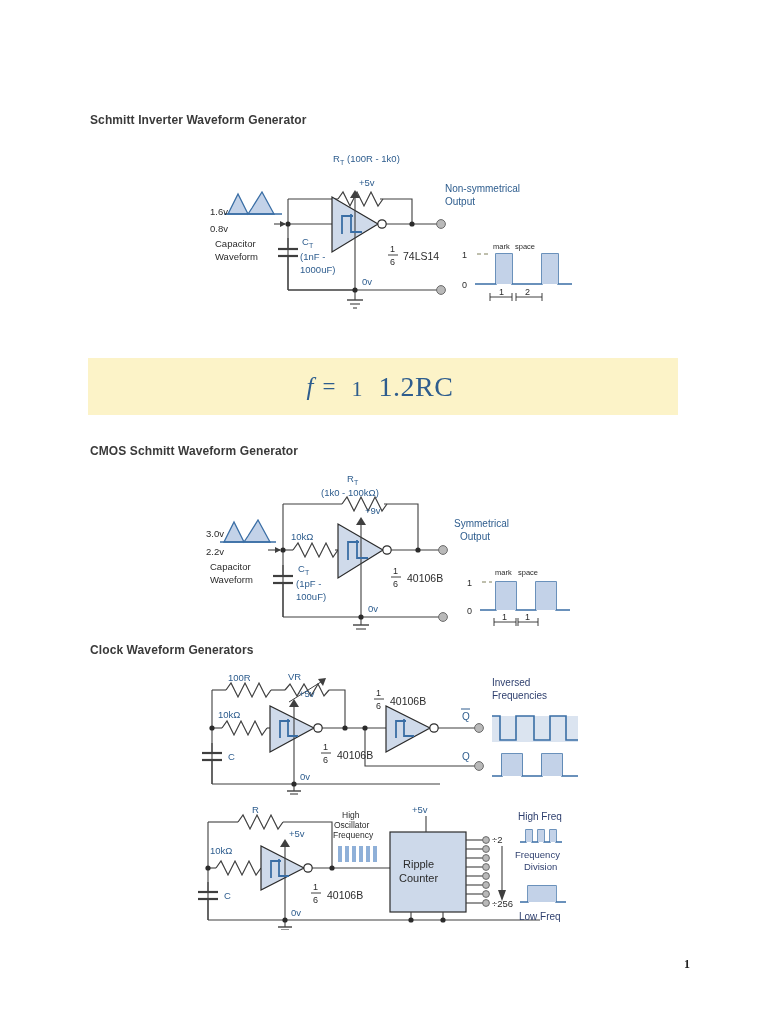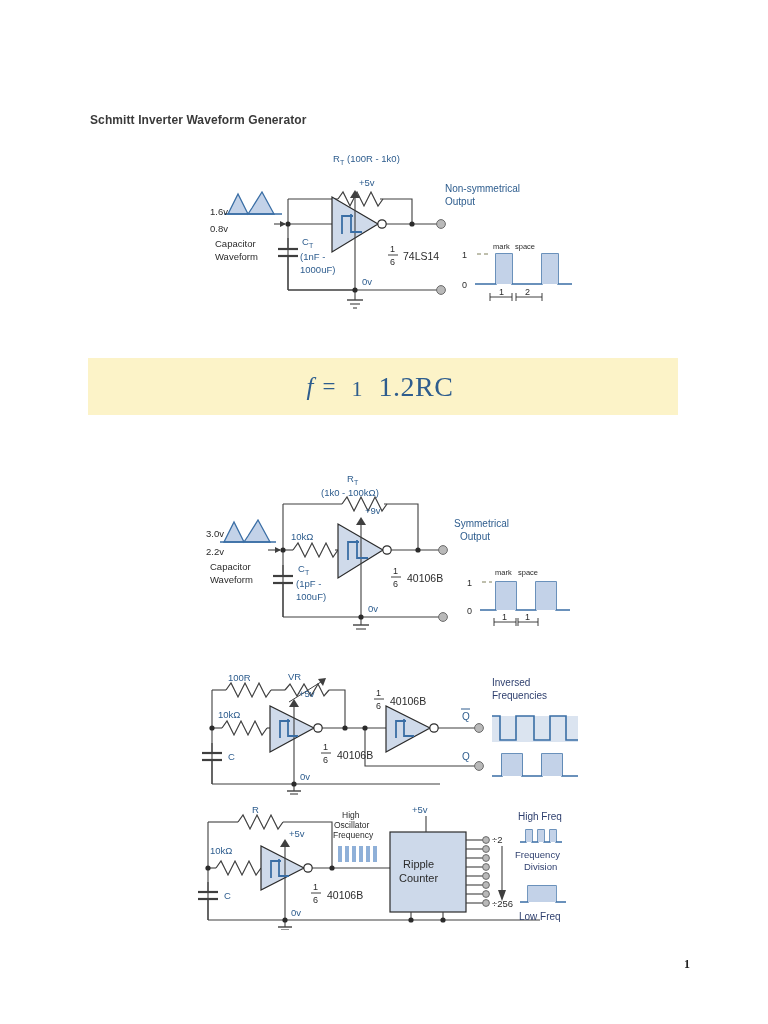--- a/index.html
+++ b/index.html
@@ -163,20 +163,21 @@
       <span class="f-it">f</span>
       <span class="f-eq">=</span>
       <span class="frac">
         <span class="num">1</span>
         <span class="bar"></span>
         <span class="den">1.2RC</span>
       </span>
     </div>
   </div>
 
+  <h2 class="section" style="left:90px;top:444px;">CMOS Schmitt Waveform Generator</h2>
 
   <div class="diagram" style="left:190px;top:472px;width:390px;height:160px;">
     <svg width="390" height="160" viewBox="0 0 390 160">
       <g stroke="#3f3f3f" stroke-width="1.1" fill="none">
         <path d="M93,32 L152,32"></path>
         <path d="M194,32 L228,32 L228,78"></path>
         <path d="M93,32 L93,78"></path>
         <path d="M152,32 l5,-7 l7,14 l7,-14 l7,14 l7,-14 l7,14 l5,-7" stroke-width="1.2"></path>
 
         <path d="M93,78 L103,78"></path>
@@ -262,20 +263,21 @@
         <text x="277" y="114" font-size="9">1</text>
         <text x="277" y="142" font-size="9">0</text>
         <text x="305" y="103" font-size="7.5">mark</text>
         <text x="328" y="103" font-size="7.5">space</text>
         <text x="312" y="148" font-size="9">1</text>
         <text x="335" y="148" font-size="9">1</text>
       </g>
     </svg>
   </div>
 
+  <h2 class="section" style="left:90px;top:643px;">Clock Waveform Generators</h2>
 
   <div class="diagram" style="left:190px;top:668px;width:390px;height:128px;text-align:right;">
     <svg width="390" height="128" viewBox="0 0 390 128">
       <g stroke="#3f3f3f" stroke-width="1.1" fill="none">
 
         <path d="M22,22 L36,22"></path>
         <path d="M36,22 l5,-7 l7,14 l7,-14 l7,14 l7,-14 l7,14 l5,-7" stroke-width="1.2"></path>
         <path d="M81,22 L95,22"></path>
         <path d="M95,22 l5,-6 l7,12 l7,-12 l7,12 l7,-12 l6,12 l5,-6" stroke-width="1.2"></path>
         <path d="M139,22 L155,22 L155,60"></path>

